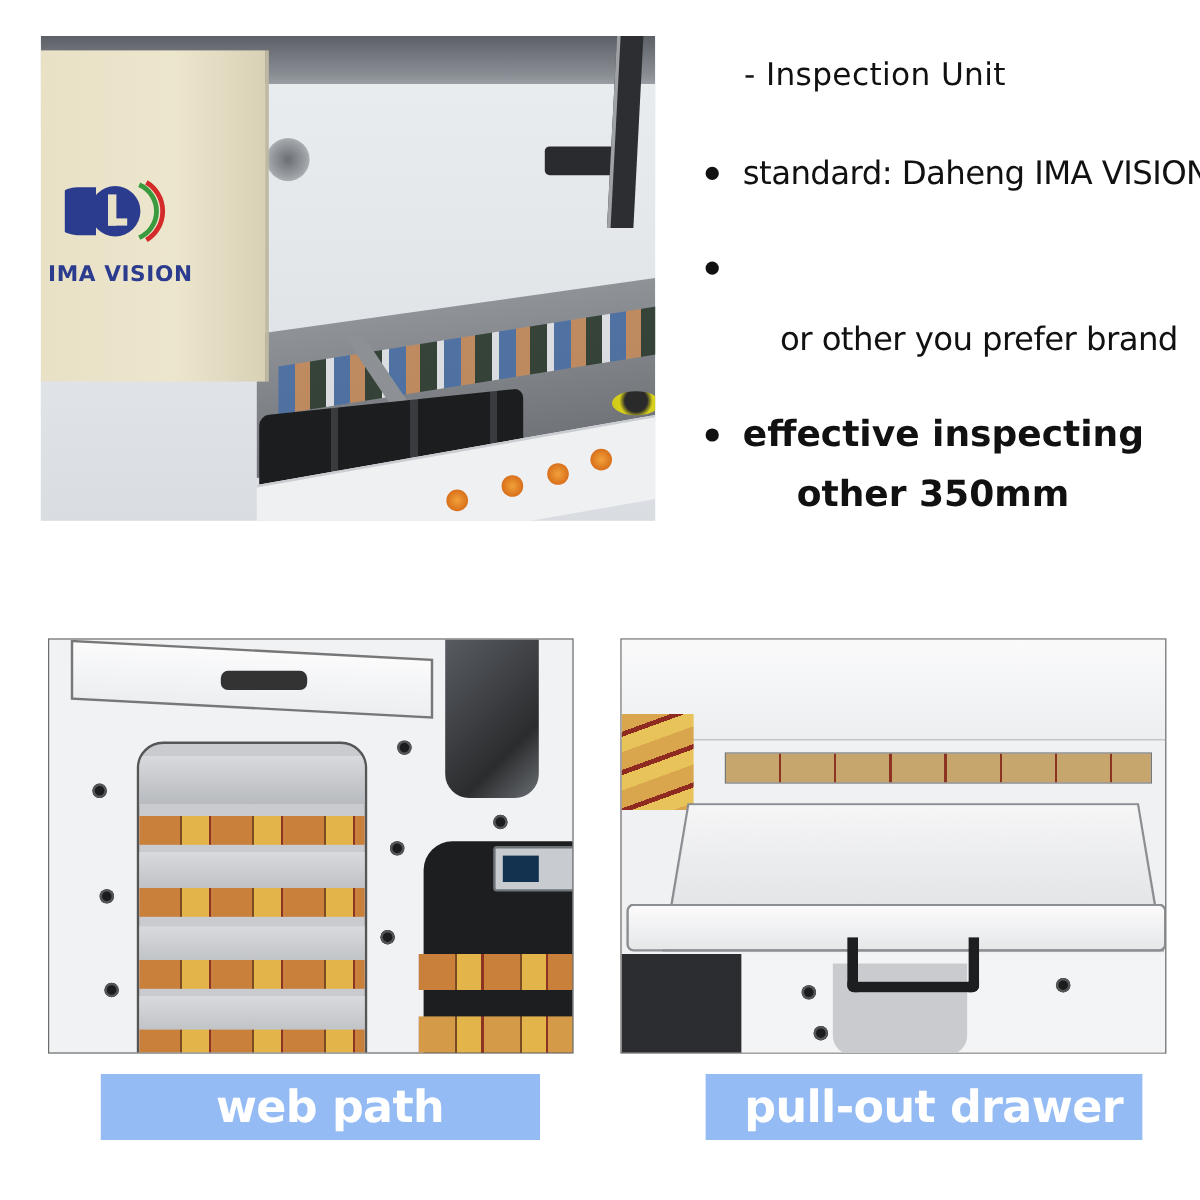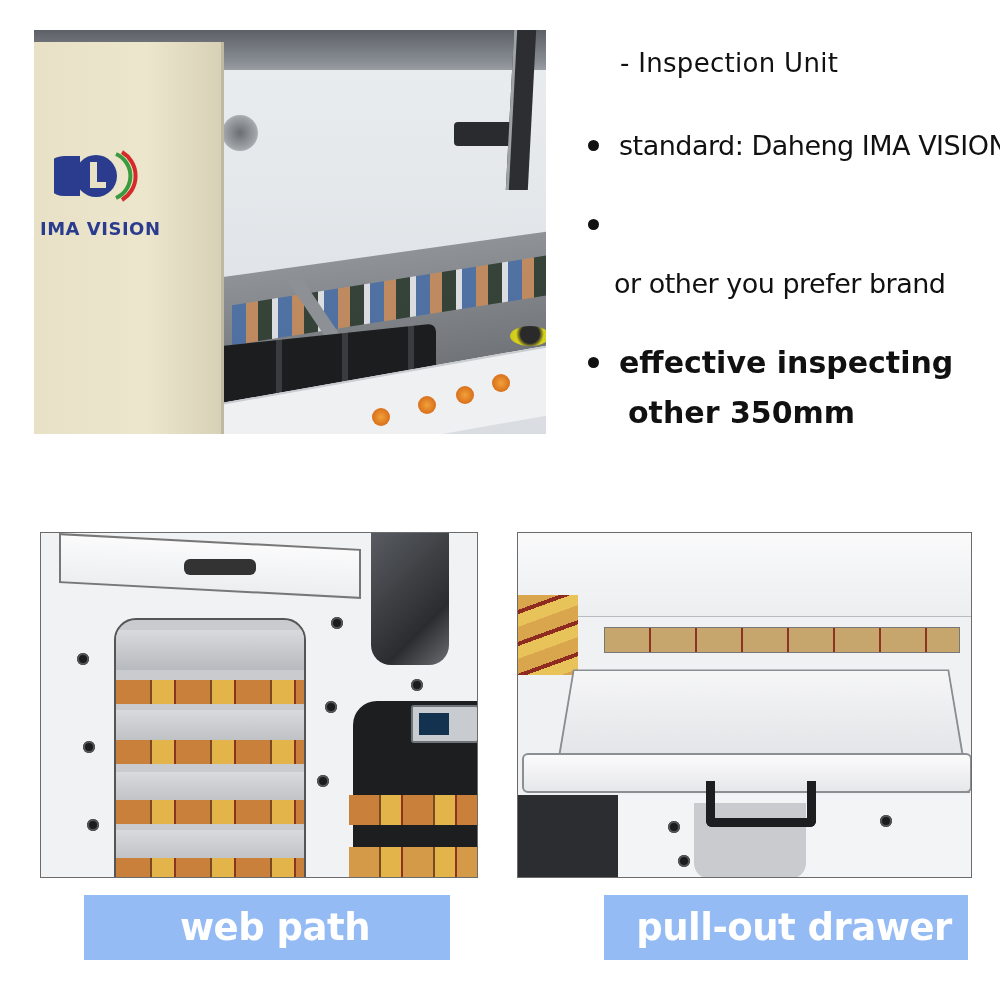--- a/index.html
+++ b/index.html
@@ -13,21 +13,21 @@
     background: linear-gradient(180deg, #d8dde3 0%, #e7eaee 40%, #d9dde2 100%); }
   #photo-top .factory-bg { position:absolute; left:0; top:0; width:512px; height:60px;
     background: linear-gradient(180deg,#5d6167 0%, #8a8f95 55%, #c9ccd0 100%); }
   #photo-top .machine-wall { position:absolute; left:150px; top:40px; width:362px; height:240px;
     background: linear-gradient(180deg,#e9ecef 0%, #dfe3e7 100%); border-left: 2px solid #c0c4c8; }
   #photo-top .porthole { position:absolute; left:188px; top:85px; width:36px; height:36px; border-radius:50%;
     background: radial-gradient(circle,#6b6f74 0%, #9ea2a6 60%, #d2d5d8 100%); }
   #photo-top .monitor { position:absolute; left:476px; top:0px; width:22px; height:160px; background:#2c2e31;
     transform: skewX(-3deg); border-left:3px solid #9ea2a6; }
   #photo-top .monitor-arm { position:absolute; left:420px; top:92px; width:60px; height:24px; background:#2a2b2e; border-radius:4px; }
-  #photo-top .panel { position:absolute; left:0; top:12px; width:190px; height:392px;
+  #photo-top .panel { position:absolute; left:0; top:12px; width:190px; height:276px;
     background: linear-gradient(90deg,#e8e1c6 0%, #ece6cd 60%, #d8d1b6 100%); border-right:3px solid #bfb9a2; }
   #photo-top .logo-mark { position:absolute; left:20px; top:108px; width:96px; height:52px; }
   #photo-top .logo-en { position:absolute; left:6px; top:176px; font-family:"DejaVu Sans",sans-serif; font-weight:bold;
     font-size:18px; color:#2b3c8f; letter-spacing:0.5px; }
   #photo-top .logo-cn { position:absolute; left:6px; top:200px; font-weight:bold; font-size:34px; color:#24367f; letter-spacing:1px; }
   #photo-top .bed { position:absolute; left:180px; top:225px; width:332px; height:120px;
     background: linear-gradient(180deg,#8f9397 0%, #707478 100%); transform: skewY(-8deg); }
   #photo-top .web { position:absolute; left:198px; top:250px; width:320px; height:40px;
     background: repeating-linear-gradient(90deg,#4a6fa5 0 14px,#c58a5b 14px 26px,#2d3b2f 26px 40px,#e4e6ea 40px 46px);
     transform: skewY(-9deg); opacity:0.9; }
@@ -39,21 +39,21 @@
   #photo-top .console { position:absolute; left:180px; top:345px; width:332px; height:70px;
     background:#eef0f2; transform: skewY(-10deg); border-top:2px solid #c9ccd0; }
   #photo-top .knob { position:absolute; width:18px; height:18px; border-radius:50%;
     background: radial-gradient(circle, #f1a13a 0%, #d9701b 70%, #9a9da1 100%); }
 
   
   .heading { position:absolute; left:620px; top:48px; font-size:26px; font-weight:normal; letter-spacing:0.3px; white-space:nowrap; }
   .bullet-row { position:absolute; white-space:nowrap; font-size:27px; }
   .bullet-dot { display:inline-block; width:11px; height:11px; border-radius:50%; background:#111; vertical-align:middle; margin-right:20px; }
   .bullet-text { vertical-align:middle; letter-spacing:-0.5px; }
-  .cont-line { position:absolute; white-space:nowrap; font-size:27px; letter-spacing:-0.5px; }
+  .cont-line { position:absolute; white-space:nowrap; font-size:27px; letter-spacing:-0.5px;margin-left:36px; }
   .big { font-size:30px; font-weight:bold; letter-spacing:0; }
 
   
   #photo-left { left: 40px; top: 532px; width: 438px; height: 346px; background:#f1f2f4; }
   #photo-left .drawer-top { position:absolute; left:18px; top:8px; width:302px; height:50px; border:2px solid #777;
     background: linear-gradient(180deg,#fbfbfc 0%, #eceef0 100%); transform: skewY(3deg); }
   #photo-left .handle { position:absolute; left:143px; top:26px; width:72px; height:16px; background:#333; border-radius:6px; }
   #photo-left .opening { position:absolute; left:73px; top:85px; width:192px; height:261px; border-radius:22px 22px 0 0;
     background:#c9cbcf; overflow:hidden; border:2px solid #555; }
   #photo-left .shelf { position:absolute; left:0; width:100%; height:24px;
@@ -76,24 +76,24 @@
   #photo-right .slot { position:absolute; left:86px; top:94px; width:356px; height:26px; background: repeating-linear-gradient(90deg,#c7a66e 0 44px,#8c3322 44px 46px); border:1px solid #777; }
   #photo-right .tray { position:absolute; left:34px; top:112px; width:418px; height:148px; border:2px solid #8a8d91;
     background: linear-gradient(180deg,#f6f6f7 0%, #e9eaec 50%, #dedfe2 100%); transform: perspective(500px) rotateX(22deg); transform-origin: bottom; }
   #photo-right .tray-front { position:absolute; left:4px; top:220px; width:450px; height:40px; background: linear-gradient(180deg,#fbfbfc,#e6e7e9); border:2px solid #8b8e92; border-radius:6px; }
   #photo-right .pull-handle { position:absolute; left:188px; top:248px; width:110px; height:46px; border:9px solid #1d1e20; border-top:none; border-radius:0 0 6px 6px; }
   #photo-right .floor { position:absolute; left:0; top:262px; width:100px; height:84px; background:#2c2d30; }
   #photo-right .base { position:absolute; left:100px; top:262px; width:355px; height:84px; background:#f3f4f5; }
   #photo-right .base-cut { position:absolute; left:176px; top:270px; width:112px; height:76px; background:#c9cbce; border-radius:0 0 16px 16px; }
 
   
-  .caption { position:absolute; top:895px; height:65px; background:#94bbf4; color:#ffffff; font-weight:bold; font-size:37px;
+  .caption { position:absolute; top:895px; height:55px; background:#94bbf4; color:#ffffff; font-weight:bold; font-size:37px;
     display:flex; align-items:center; justify-content:center; letter-spacing:-0.5px; white-space:nowrap;padding-left:16px; }
   #cap-left { left:84px; width:366px; }
-  #cap-right { left:604px; width:364px; }
+  #cap-right { left:588px; width:364px; }
 </style>
 </head>
 <body>
 
 <div id="photo-top" class="photo" title="inspection unit with camera monitor and web rollers">
   <div class="factory-bg"></div>
   <div class="machine-wall"></div>
   <div class="porthole"></div>
   <div class="monitor-arm"></div>
   <div class="monitor"></div>

